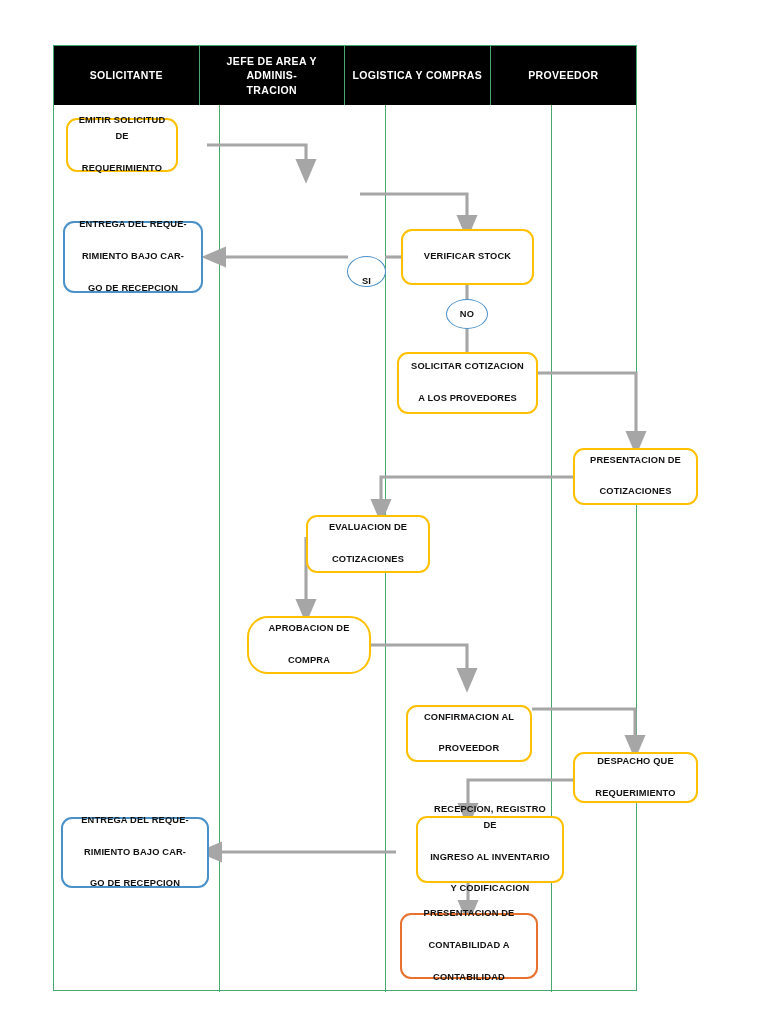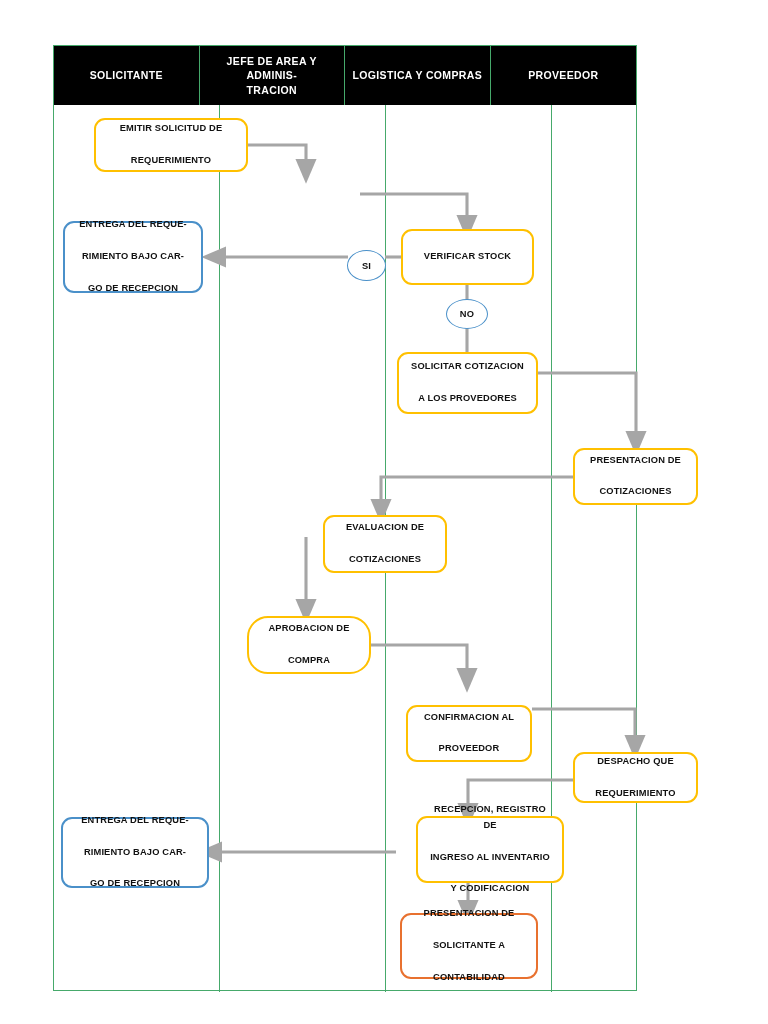--- a/index.html
+++ b/index.html
@@ -184,21 +184,21 @@
       </div>
       <div class="header-cell">
         <span>LOGISTICA Y COMPRAS</span>
       </div>
       <div class="header-cell">
         <span>PROVEEDOR</span>
       </div>
     </div>
   </div>
 
-  <div class="node gold" style="left:66px; top:118px; width:154px; height:54px;margin-left:28px;">
+  <div class="node gold" style="left:66px; top:118px; width:112px; height:54px;">
     <span><span>EMITIR SOLICITUD DE</span><br><span>REQUERIMIENTO</span></span>
   </div>
 
 
   <div class="node blue" style="left:63px; top:221px; width:140px; height:72px;">
     <span><span>ENTREGA DEL REQUE-</span><br><span>RIMIENTO BAJO CAR-</span><br><span>GO DE RECEPCION</span></span>
   </div>
 
   <div class="node gold" style="left:401px; top:229px; width:133px; height:56px;">
     <span>
@@ -207,21 +207,21 @@
   </div>
 
   <div class="node gold" style="left:397px; top:352px; width:141px; height:62px;">
     <span><span>SOLICITAR COTIZACION</span><br><span>A LOS PROVEDORES</span></span>
   </div>
 
   <div class="node gold" style="left:573px; top:448px; width:125px; height:57px;">
     <span><span>PRESENTACION DE</span><br><span>COTIZACIONES</span></span>
   </div>
 
-  <div class="node gold" style="left:323px; top:515px; width:124px; height:58px;">
+  <div class="node gold" style="left:306px; top:515px; width:124px; height:58px;">
     <span><span>EVALUACION DE</span><br><span>COTIZACIONES</span></span>
   </div>
 
   <div class="node gold" style="left:247px; top:616px; width:124px; height:58px;border-radius:21px;">
     <span><span>APROBACION DE</span><br><span>COMPRA</span></span>
   </div>
 
   <div class="node gold" style="left:406px; top:681px; width:126px; height:57px;margin-top:24px;">
     <span><span>CONFIRMACION AL</span><br><span>PROVEEDOR</span></span>
   </div>
@@ -232,24 +232,24 @@
 
   <div class="node gold" style="left:416px; top:816px; width:148px; height:67px;">
     <span><span>RECEPCION, REGISTRO DE</span><br><span>INGRESO AL INVENTARIO</span><br><span>Y CODIFICACION</span></span>
   </div>
 
   <div class="node blue" style="left:61px; top:817px; width:148px; height:71px;">
     <span><span>ENTREGA DEL REQUE-</span><br><span>RIMIENTO BAJO CAR-</span><br><span>GO DE RECEPCION</span></span>
   </div>
 
   <div class="node orange" style="left:400px; top:913px; width:138px; height:66px;">
-    <span><span>PRESENTACION DE</span><br><span>SOLICITANTE A</span><br><span>CONTABILIDAD</span></span>
-  </div>
-
-  <div class="ellipse" style="left:347px; top:250px; width:39px; height:31px;">
+    <span><span>PRESENTACION DE</span><br><span>CONTABILIDAD A</span><br><span>CONTABILIDAD</span></span>
+  </div>
+
+  <div class="ellipse" style="left:347px; top:256px; width:39px; height:31px;align-items:flex-end;">
     <span>SI</span>
   </div>
 
   <div class="ellipse" style="left:446px; top:299px; width:42px; height:30px;">
     <span>NO</span>
   </div>
 
 </div>
 
 </body></html>

